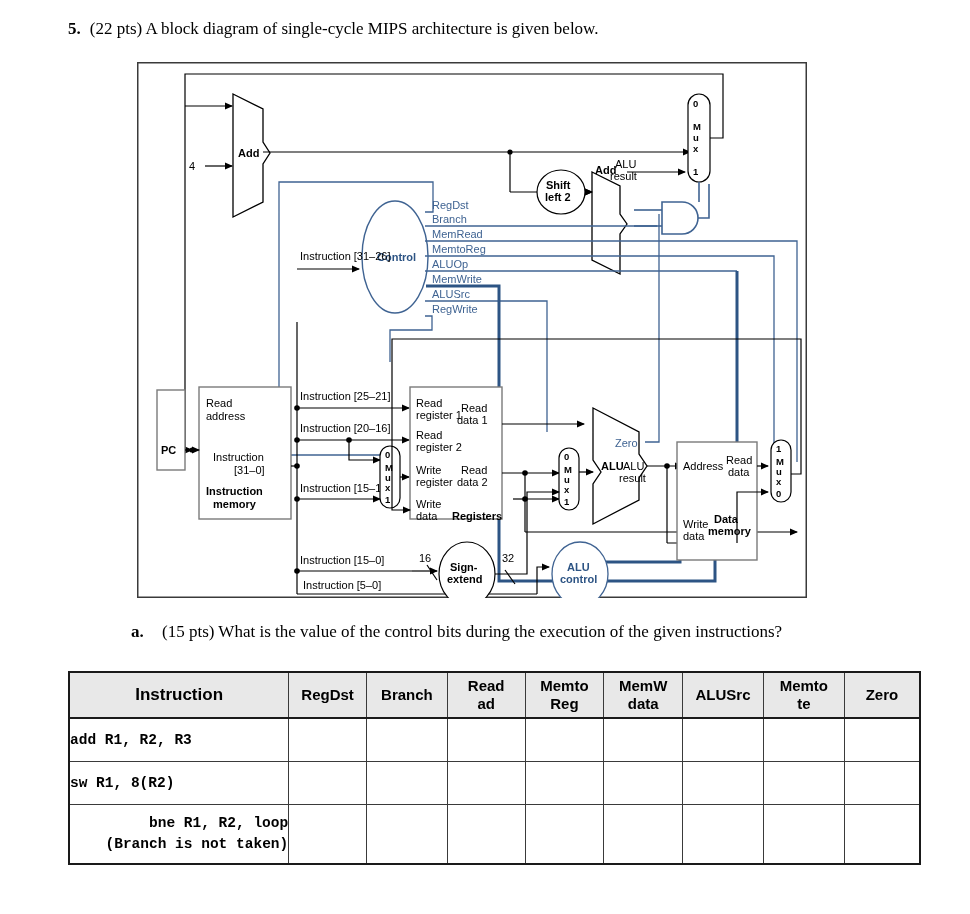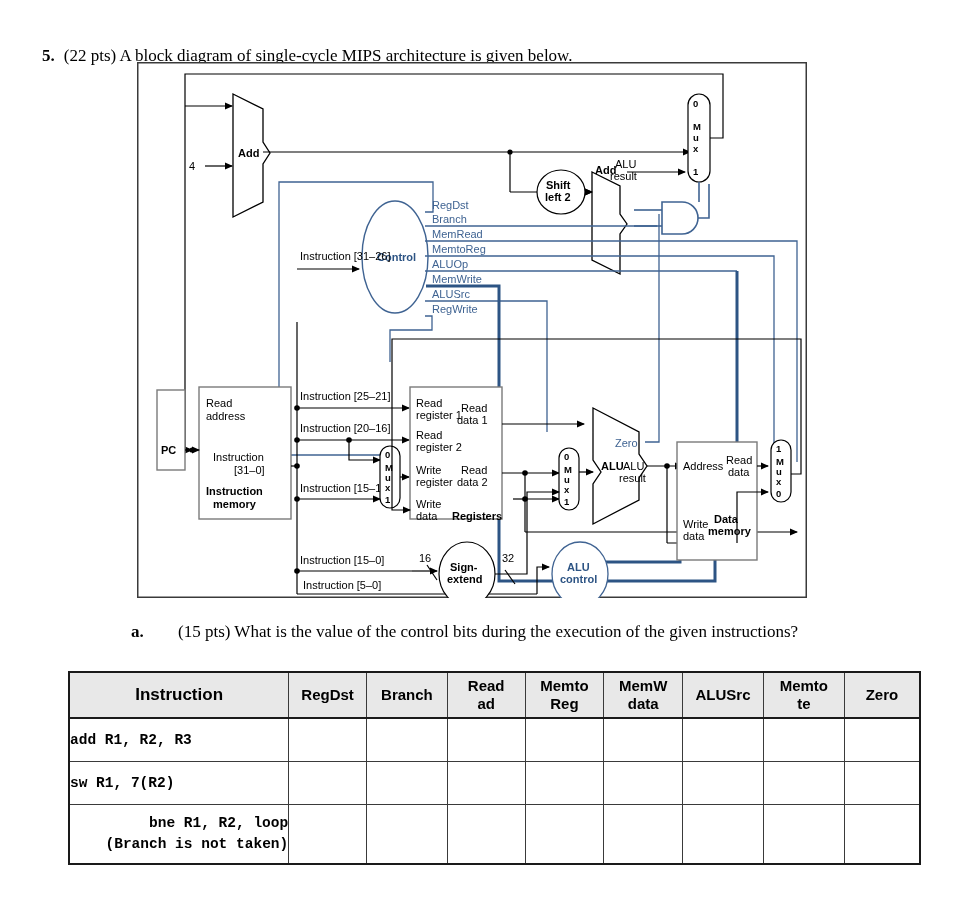--- a/index.html
+++ b/index.html
@@ -5,37 +5,37 @@
   html,body{margin:0;padding:0;}
   body{
     width:970px;height:914px;background:#ffffff;
     font-family:"Liberation Serif", serif;
     color:#000;
     position:relative;
     overflow:hidden;
   }
   
   .q-head{
-    position:absolute;left:42px;top:18px;width:880px;
+    position:absolute;left:68px;top:18px;width:880px;
     font-family:"Liberation Serif", serif;
-    font-size:17px;line-height:22px;margin-top:27px;
+    font-size:17px;line-height:22px;
   }
   .q-head .qnum{font-weight:bold;margin-right:9px;}
   
   .diagram-wrap{
     position:absolute;left:137px;top:62px;width:670px;height:536px;
   }
   .diagram-wrap svg{display:block;}
   
   .sub-a{
     position:absolute;left:131px;top:620px;width:810px;
     font-size:17px;line-height:23px;
   }
   .sub-a .alab{font-weight:bold;position:absolute;left:0px;top:0px;}
-  .sub-a .atext{display:block;margin-left:47px;}
+  .sub-a .atext{display:block;margin-left:31px;}
   
   .tbl-wrap{position:absolute;left:68px;top:671px;width:853px;}
   table.ctrl{
     border-collapse:collapse;width:853px;
     table-layout:fixed;
     border:2px solid #1a1a1a;
   }
   table.ctrl th,table.ctrl td{
     border:1px solid #3a3a3a;
     padding:0;
@@ -404,21 +404,21 @@
         <td></td>
         <td></td>
         <td></td>
         <td></td>
         <td></td>
         <td></td>
         <td></td>
         <td></td>
       </tr>
       <tr>
-        <td class="instr-c">sw R1, 7(R2)</td>
+        <td class="instr-c">sw R1, 8(R2)</td>
         <td></td>
         <td></td>
         <td></td>
         <td></td>
         <td></td>
         <td></td>
         <td></td>
         <td></td>
       </tr>
       <tr class="tall">

